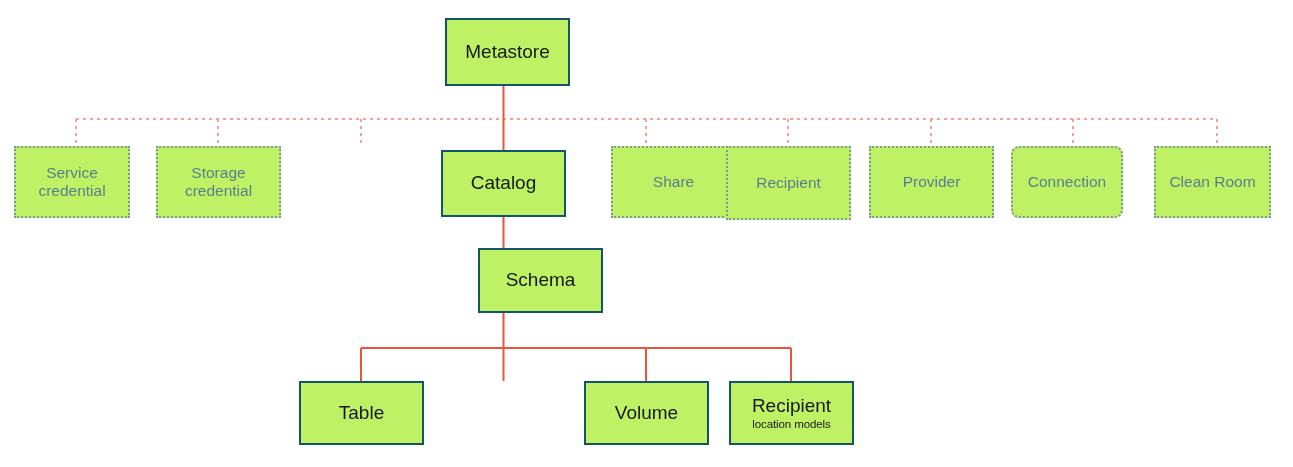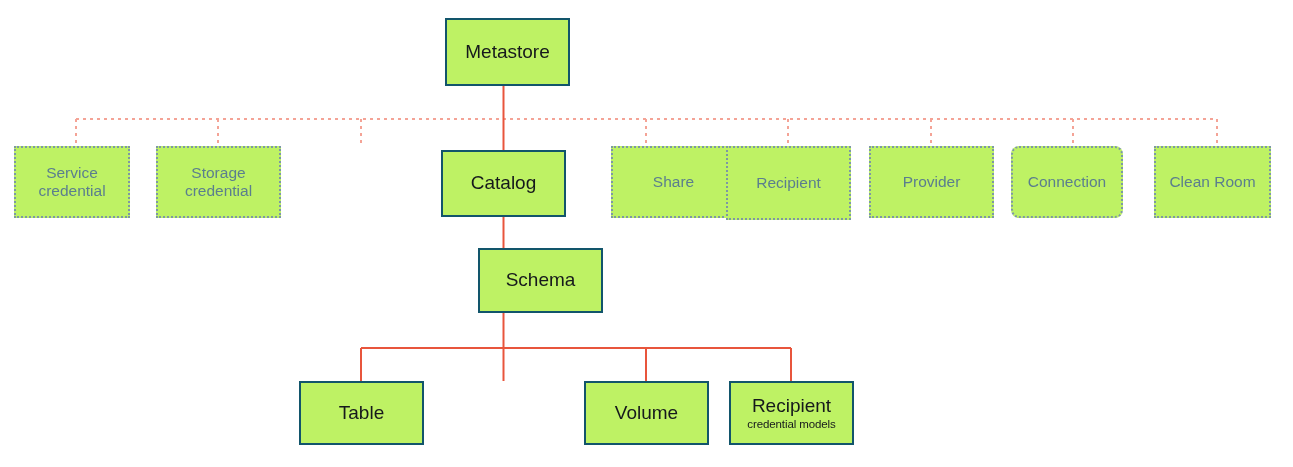--- a/index.html
+++ b/index.html
@@ -125,16 +125,16 @@
   </div>
 
   <div class="node solid" style="left:299px;top:381px;width:125px;height:64px;">
     <span class="node-label">Table</span>
   </div>
   <div class="node solid" style="left:584px;top:381px;width:125px;height:64px;">
     <span class="node-label">Volume</span>
   </div>
   <div class="node solid" style="left:729px;top:381px;width:125px;height:64px;">
     <span class="node-label">Recipient</span>
-    <span class="node-sub">credential models</span>
+    <span class="node-sub">location models</span>
   </div>
 
 </div>
 
 </body></html>

